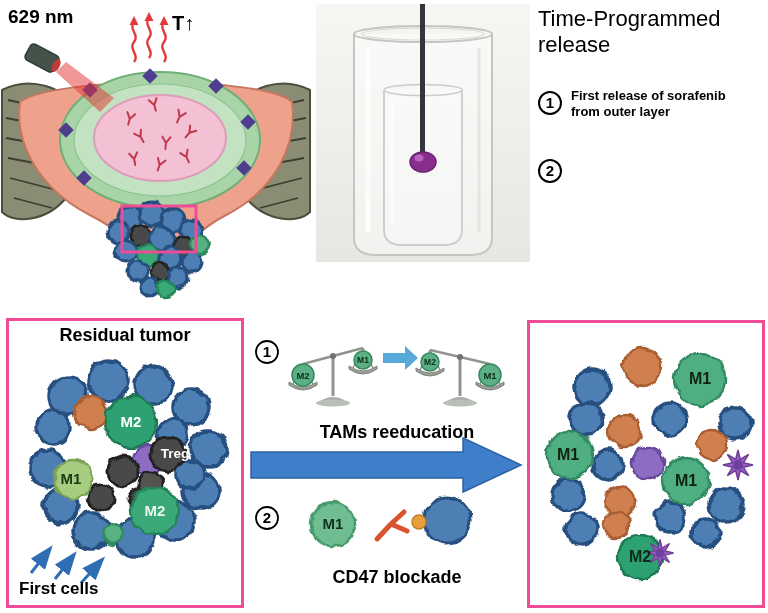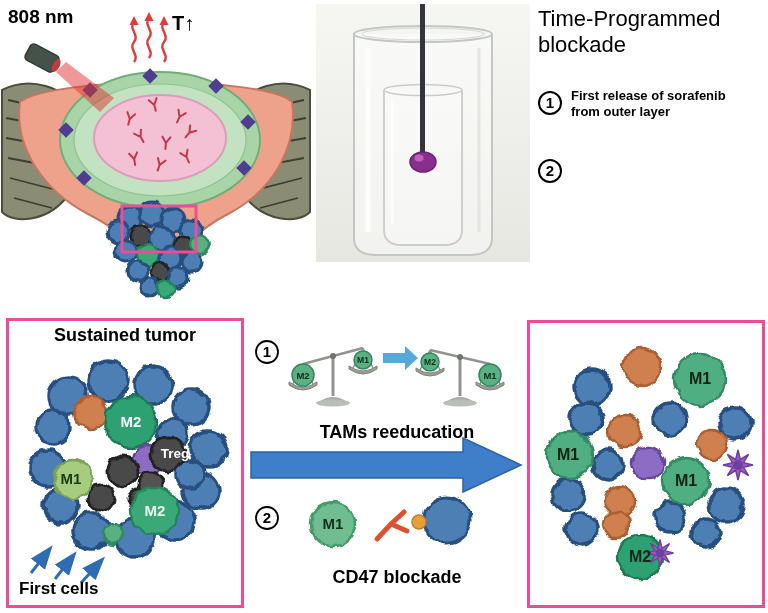--- a/index.html
+++ b/index.html
@@ -103,21 +103,21 @@
     <circle cx="138" cy="271" r="10" fill="#4d7fb5" stroke="#27507f" stroke-width="3"></circle>
     <circle cx="160" cy="272" r="9" fill="#4a4a48" stroke="#232323" stroke-width="2.5"></circle>
     <circle cx="178" cy="277" r="10" fill="#4d7fb5" stroke="#27507f" stroke-width="3"></circle>
     <circle cx="149" cy="287" r="9" fill="#4d7fb5" stroke="#27507f" stroke-width="3"></circle>
     <circle cx="166" cy="289" r="9" fill="#3aa878" stroke="#23855a" stroke-width="2.5"></circle>
   </g>
 
   <rect x="122" y="206" width="74" height="46" fill="none" stroke="#ee4c96" stroke-width="3"></rect>
 </svg>
 
-<div class="fig-label" style="left:8px;top:6px;font-size:19px">808 nm</div>
+<div class="fig-label" style="left:8px;top:6px;font-size:19px">629 nm</div>
 <div class="fig-label" style="left:172px;top:12px;font-size:20px">T↑</div>
 
 <svg class="abs" style="left:316px;top:4px" width="214" height="258" viewBox="0 0 214 258">
   <defs>
     <linearGradient id="pbg" x1="0" y1="0" x2="0" y2="1">
       <stop offset="0" stop-color="#f6f6f3"></stop>
         <stop offset="1" stop-color="#e7e7e2"></stop>
     </linearGradient>
   </defs>
   <rect width="214" height="258" fill="url(#pbg)"></rect>
@@ -136,21 +136,21 @@
   <rect x="104" y="0" width="5" height="150" fill="#34343c"></rect>
   <g>
     <ellipse cx="107" cy="158" rx="13" ry="10" fill="#8a2e8e" stroke="#6b2370" stroke-width="1.5"></ellipse>
     <ellipse cx="103" cy="154" rx="4.5" ry="3.5" fill="#c06ac2" opacity="0.9"></ellipse>
   </g>
 </svg>
 
 <div class="release-panel">
   <div class="panel-title">
     <div>Time-Programmed</div>
-    <div>blockade</div>
+    <div>release</div>
   </div>
   <div class="step step1">
     <span class="num">1</span>
     <span class="step-text">First release of sorafenib from outer layer</span>
   </div>
   <div class="step step2">
     <span class="num">2</span>
   </div>
 </div>
 
@@ -195,21 +195,21 @@
     <text x="122" y="106" font-size="15" text-anchor="middle" fill="#ffffff">M2</text>
     <text x="166" y="137" font-size="13.5" text-anchor="middle" fill="#ffffff">Treg</text>
     <text x="62" y="163" font-size="15" text-anchor="middle" fill="#1c3a14">M1</text>
     <text x="146" y="195" font-size="15" text-anchor="middle" fill="#eaf7ef">M2</text>
     <g>
       <line x1="22" y1="252" x2="40" y2="229" stroke="#2e6db4" stroke-width="3" marker-end="url(#ahB)"></line>
       <line x1="46" y1="258" x2="64" y2="235" stroke="#2e6db4" stroke-width="3" marker-end="url(#ahB)"></line>
       <line x1="72" y1="262" x2="92" y2="240" stroke="#2e6db4" stroke-width="3" marker-end="url(#ahB)"></line>
     </g>
   </svg>
-  <div class="box-title">Sustained tumor</div>
+  <div class="box-title">Residual tumor</div>
   <div class="tumor-cells-label">First cells</div>
 </div>
 
 <svg class="abs" style="left:245px;top:318px" width="282" height="292" viewBox="0 0 282 292">
   <defs>
     <filter id="roughC" x="-25%" y="-25%" width="150%" height="150%">
       <feTurbulence type="fractalNoise" baseFrequency="0.09" numOctaves="2" seed="3" result="n"></feTurbulence>
       <feDisplacementMap in="SourceGraphic" in2="n" scale="6" xChannelSelector="R" yChannelSelector="G"></feDisplacementMap>
     </filter>
   </defs>

